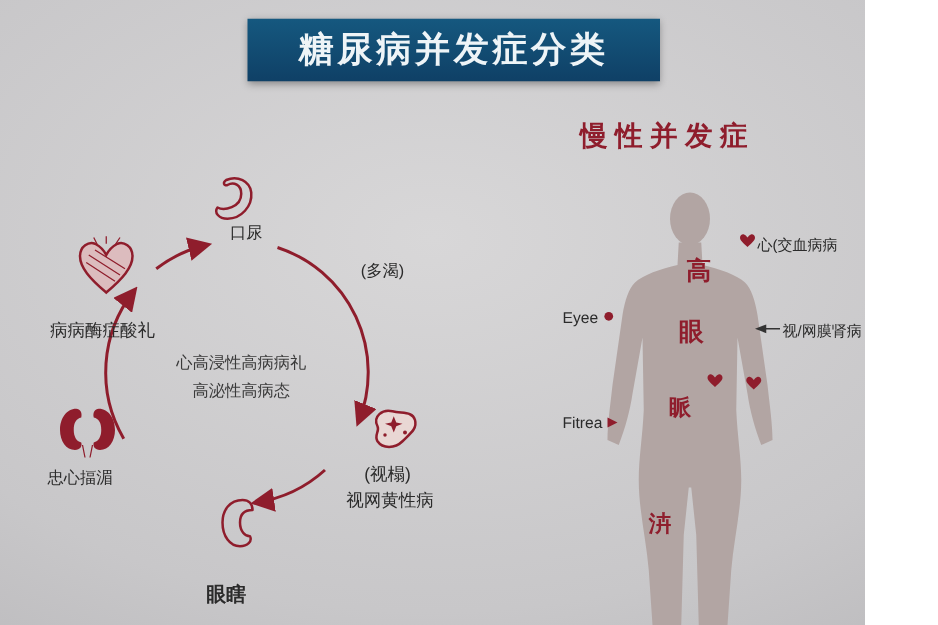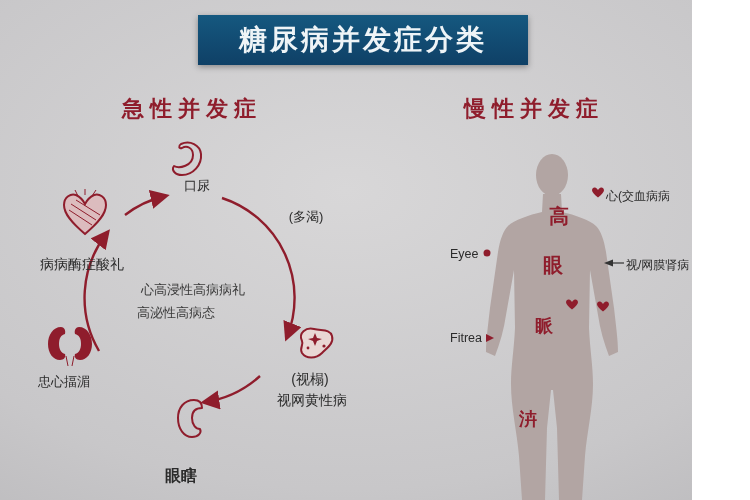--- a/index.html
+++ b/index.html
@@ -119,28 +119,27 @@
            C6.6,1.9 7.6,0.9 8.8,0.5 C10.3,0 12,1.2 12,3.2 C12,5.2 9.5,7.5 6,10.5 Z"></path>
       <path class="organ-fill" transform="translate(597,301)" d="M6,10.5 C2.5,7.5 0,5.2 0,3.2 C0,1.2 1.7,0 3.2,0.5 C4.4,0.9 5.4,1.9 6,3
            C6.6,1.9 7.6,0.9 8.8,0.5 C10.3,0 12,1.2 12,3.2 C12,5.2 9.5,7.5 6,10.5 Z"></path>
     </g>
   </svg>
 
   <div class="title-banner">
     <span>糖尿病并发症分类</span>
   </div>
 
-  <div class="heading" style="left:192px; top:94px;">急性并发症</div>
   <div class="heading" style="left:534px; top:94px;">慢性并发症</div>
 
   <div class="lbl ctr" style="left:197px; top:177px;">口尿</div>
   <div class="lbl ctr" style="left:306px; top:208px;">(多渴)</div>
   <div class="lbl ctr sm" style="left:82px; top:256px;">病病酶症酸礼</div>
   <div class="lbl ctr mid" style="left:193px; top:281px;">心高浸性高病病礼</div>
-  <div class="lbl ctr mid" style="left:176px; top:304px;">高泌性高病态</div>
+  <div class="lbl ctr mid" style="left:193px; top:304px;">高泌性高病态</div>
   <div class="lbl ctr sm" style="left:310px; top:371px;">(视榻)</div>
   <div class="lbl ctr sm" style="left:312px; top:392px;">视网黄性病</div>
   <div class="lbl ctr bold" style="left:181px; top:466px; font-size:16px;">眼瞎</div>
   <div class="lbl ctr" style="left:64px; top:373px;">忠心揊湄</div>
 
   <div class="lbl xs" style="left:606px; top:188px;">心(交血病病</div>
   <div class="lbl red" style="left:549px; top:203px; font-size:20px;">高</div>
   <div class="lbl xs" style="left:450px; top:247px; font-size:12.5px;">Eyee</div>
   <div class="lbl red" style="left:543px; top:252px; font-size:20px;">眼</div>
   <div class="lbl xs" style="left:626px; top:257px;">视/网膜肾病</div>

